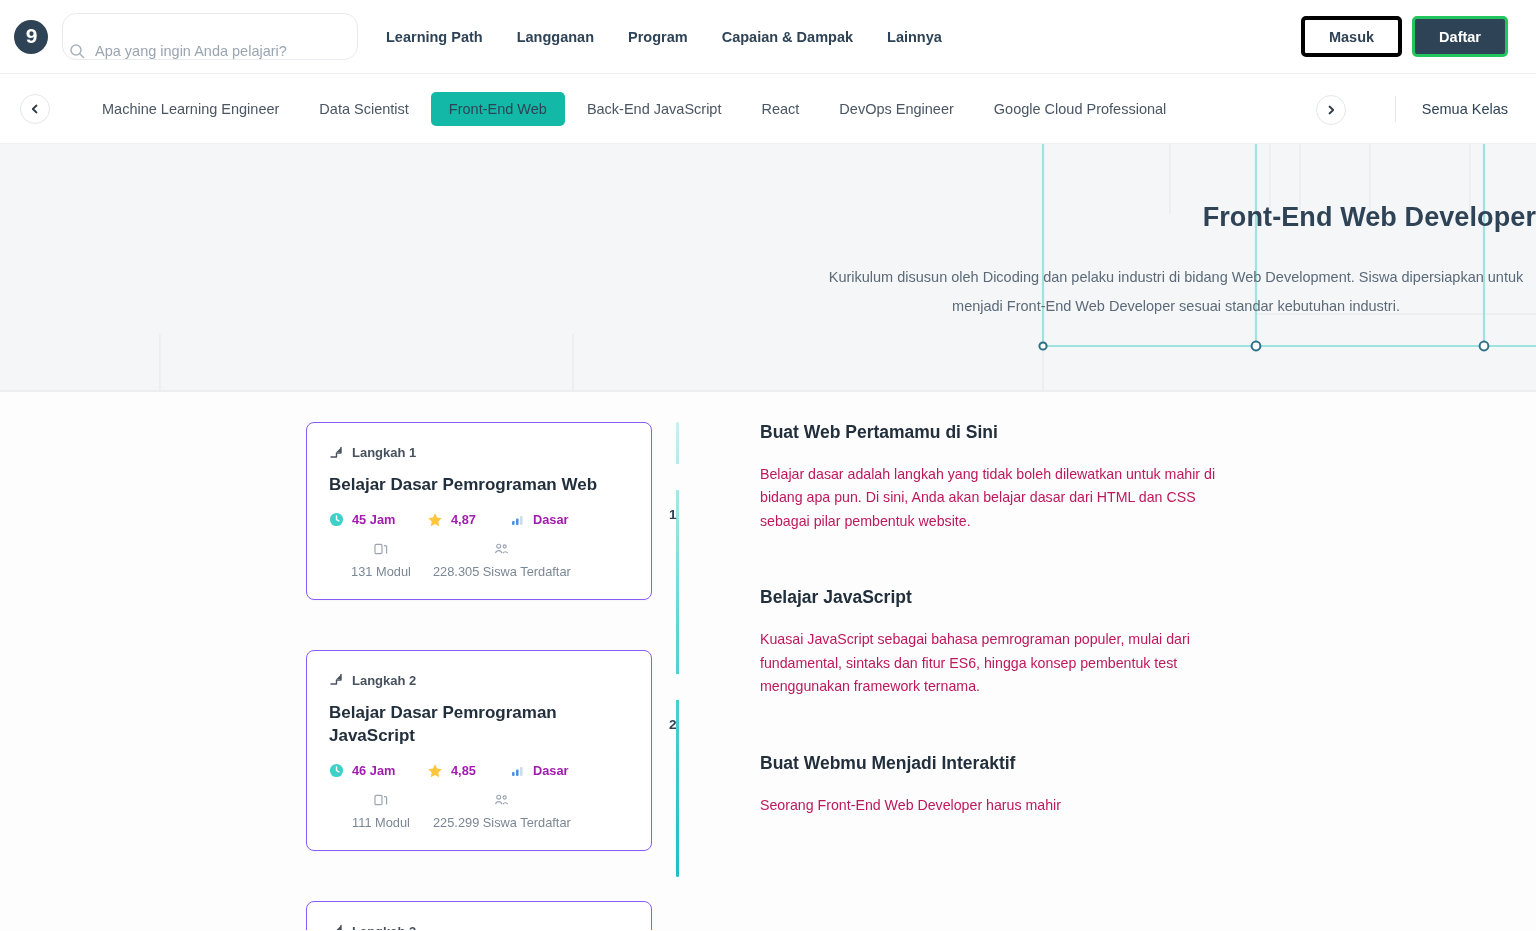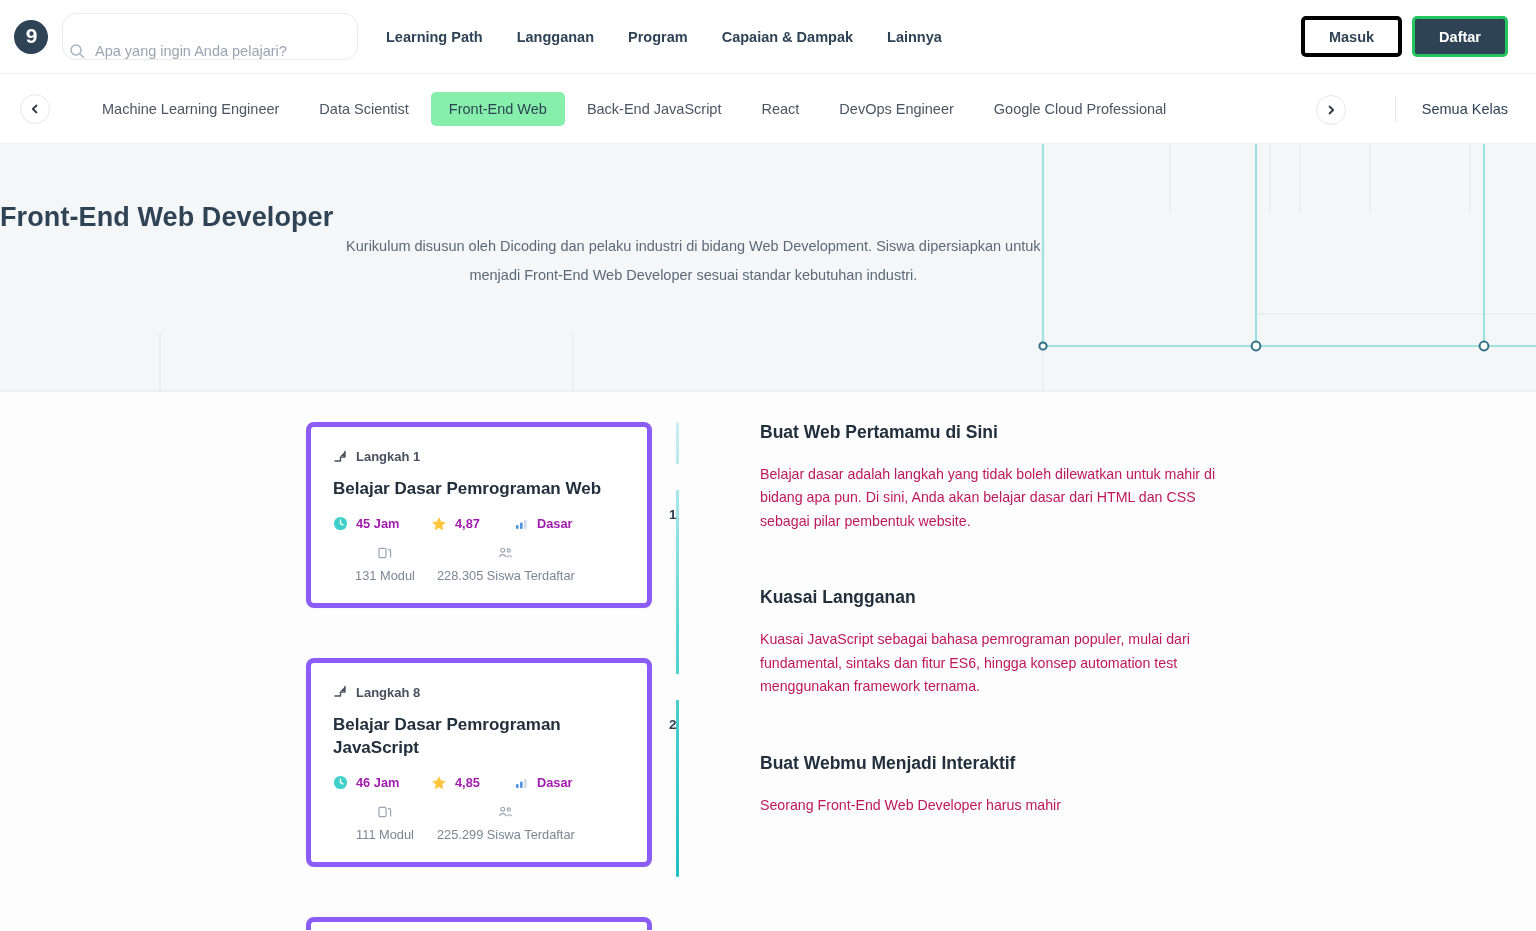--- a/index.html
+++ b/index.html
@@ -77,21 +77,21 @@
   }
   .subnav-items {
     display: flex; align-items: center; gap: 4px;
     margin-left: 34px; flex: 1 1 auto; overflow: hidden;
     position: relative;
   }
   .subnav-item {
     font-size: 14.5px; color: #4a5663; white-space: nowrap;
     padding: 9px 18px; border-radius: 5px; cursor: pointer;
   }
-  .subnav-item.active { background: #86efac; color: #2f4356; }
+  .subnav-item.active { background: #14b8a6; color: #2f4356; }
   .subnav-right {
     display: flex; align-items: center; gap: 26px;
     margin-left: 8px; flex: 0 0 auto;
   }
   .divider-v { width: 1px; height: 26px; background: #e5e8eb; }
   .subnav-all {
     font-size: 14.5px; color: #2f4356; white-space: nowrap; cursor: pointer;
   }
   .scroll-right {
     position: absolute; left: 1316px; top: 95px;
@@ -103,21 +103,21 @@
 
   
   .hero {
     position: relative; width: 100%; height: 248px;
     background: #f4f6f8; overflow: hidden;
     border-bottom: 1px solid #eceef0;
   }
   .hero-deco { position: absolute; inset: 0; }
   .hero-inner {
     position: relative; z-index: 2;
-    display: flex; flex-direction: row; align-items: flex-start;
+    display: flex; flex-direction: column; align-items: flex-end;
     padding-top: 58px;
   }
   .hero-title {
     font-size: 27px; font-weight: bold; color: #2f4356; letter-spacing: .1px;
   }
   .hero-sub {
     margin-top: 30px; width: 720px; text-align: center;
     font-size: 14.5px; color: #5c6a78; line-height: 2.0;
   }
 
@@ -130,21 +130,21 @@
     display: grid;
     grid-template-columns: 306px 346px 108px 1fr;
     padding-top: 30px;
   }
   .col-cards { grid-column: 2; }
   .col-rail  { grid-column: 3; position: relative; }
   .col-desc  { grid-column: 4; padding-right: 290px; }
 
   
   .card {
-    border: 5px solid #8b5cf6; border-radius: 8px; background: #fff;
+    border: 1px solid #8b5cf6; border-radius: 8px; background: #fff;
     padding: 22px 22px 20px 22px; margin-bottom: 50px;
     box-shadow: 0 1px 2px rgba(25,40,60,.03);
   }
   .card-step {
     display: flex; align-items: center; gap: 9px;
     font-size: 13px; font-weight: bold; color: #48525e; margin-bottom: 14px;
   }
   .card-title {
     font-size: 17px; font-weight: bold; color: #222f3c;
     line-height: 1.35; margin-bottom: 15px;
@@ -334,21 +334,21 @@
           </div>
         </div>
       </div>
 
       <div class="card">
         <div class="card-step">
           <svg width="14" height="14" viewBox="0 0 14 14">
             <path d="M12 1.5 L12 7 L7.5 7 L7.5 11 L2 11" fill="none" stroke="#48525e" stroke-width="1.4" stroke-linejoin="round" stroke-linecap="round"></path>
             <path d="M12 1.5 L7.5 6 L12 6 Z" fill="#48525e"></path>
           </svg>
-          <span>Langkah 8</span>
+          <span>Langkah 2</span>
         </div>
         <div class="card-title">Belajar Dasar Pemrograman JavaScript</div>
 
         <div class="card-meta">
           <div class="meta w1">
             <svg width="15" height="15" viewBox="0 0 16 16">
               <circle cx="8" cy="8" r="7" fill="#3fd0c9"></circle>
               <path d="M8 4.2 L8 8 L10.6 9.5" fill="none" stroke="#ffffff" stroke-width="1.5" stroke-linecap="round"></path>
             </svg>
             <span>46 Jam</span>
@@ -419,22 +419,22 @@
       <div class="rail-num" style="top:85px;left:17px;">1</div>
       <div class="rail-num" style="top:295px;left:17px;">2</div>
     </div>
 
     <div class="col-desc">
       <div class="desc">
         <div class="desc-title">Buat Web Pertamamu di Sini</div>
         <div class="desc-body">Belajar dasar adalah langkah yang tidak boleh dilewatkan untuk mahir di bidang apa pun. Di sini, Anda akan belajar dasar dari HTML dan CSS sebagai pilar pembentuk website.</div>
       </div>
       <div class="desc" style="margin-top:54px;">
-        <div class="desc-title">Kuasai Langganan</div>
-        <div class="desc-body">Kuasai JavaScript sebagai bahasa pemrograman populer, mulai dari fundamental, sintaks dan fitur ES6, hingga konsep automation test menggunakan framework ternama.</div>
+        <div class="desc-title">Belajar JavaScript</div>
+        <div class="desc-body">Kuasai JavaScript sebagai bahasa pemrograman populer, mulai dari fundamental, sintaks dan fitur ES6, hingga konsep pembentuk test menggunakan framework ternama.</div>
       </div>
       <div class="desc" style="margin-top:54px;">
         <div class="desc-title">Buat Webmu Menjadi Interaktif</div>
         <div class="desc-body">Seorang Front-End Web Developer harus mahir</div>
       </div>
     </div>
 
   </div>
 </div>
 

